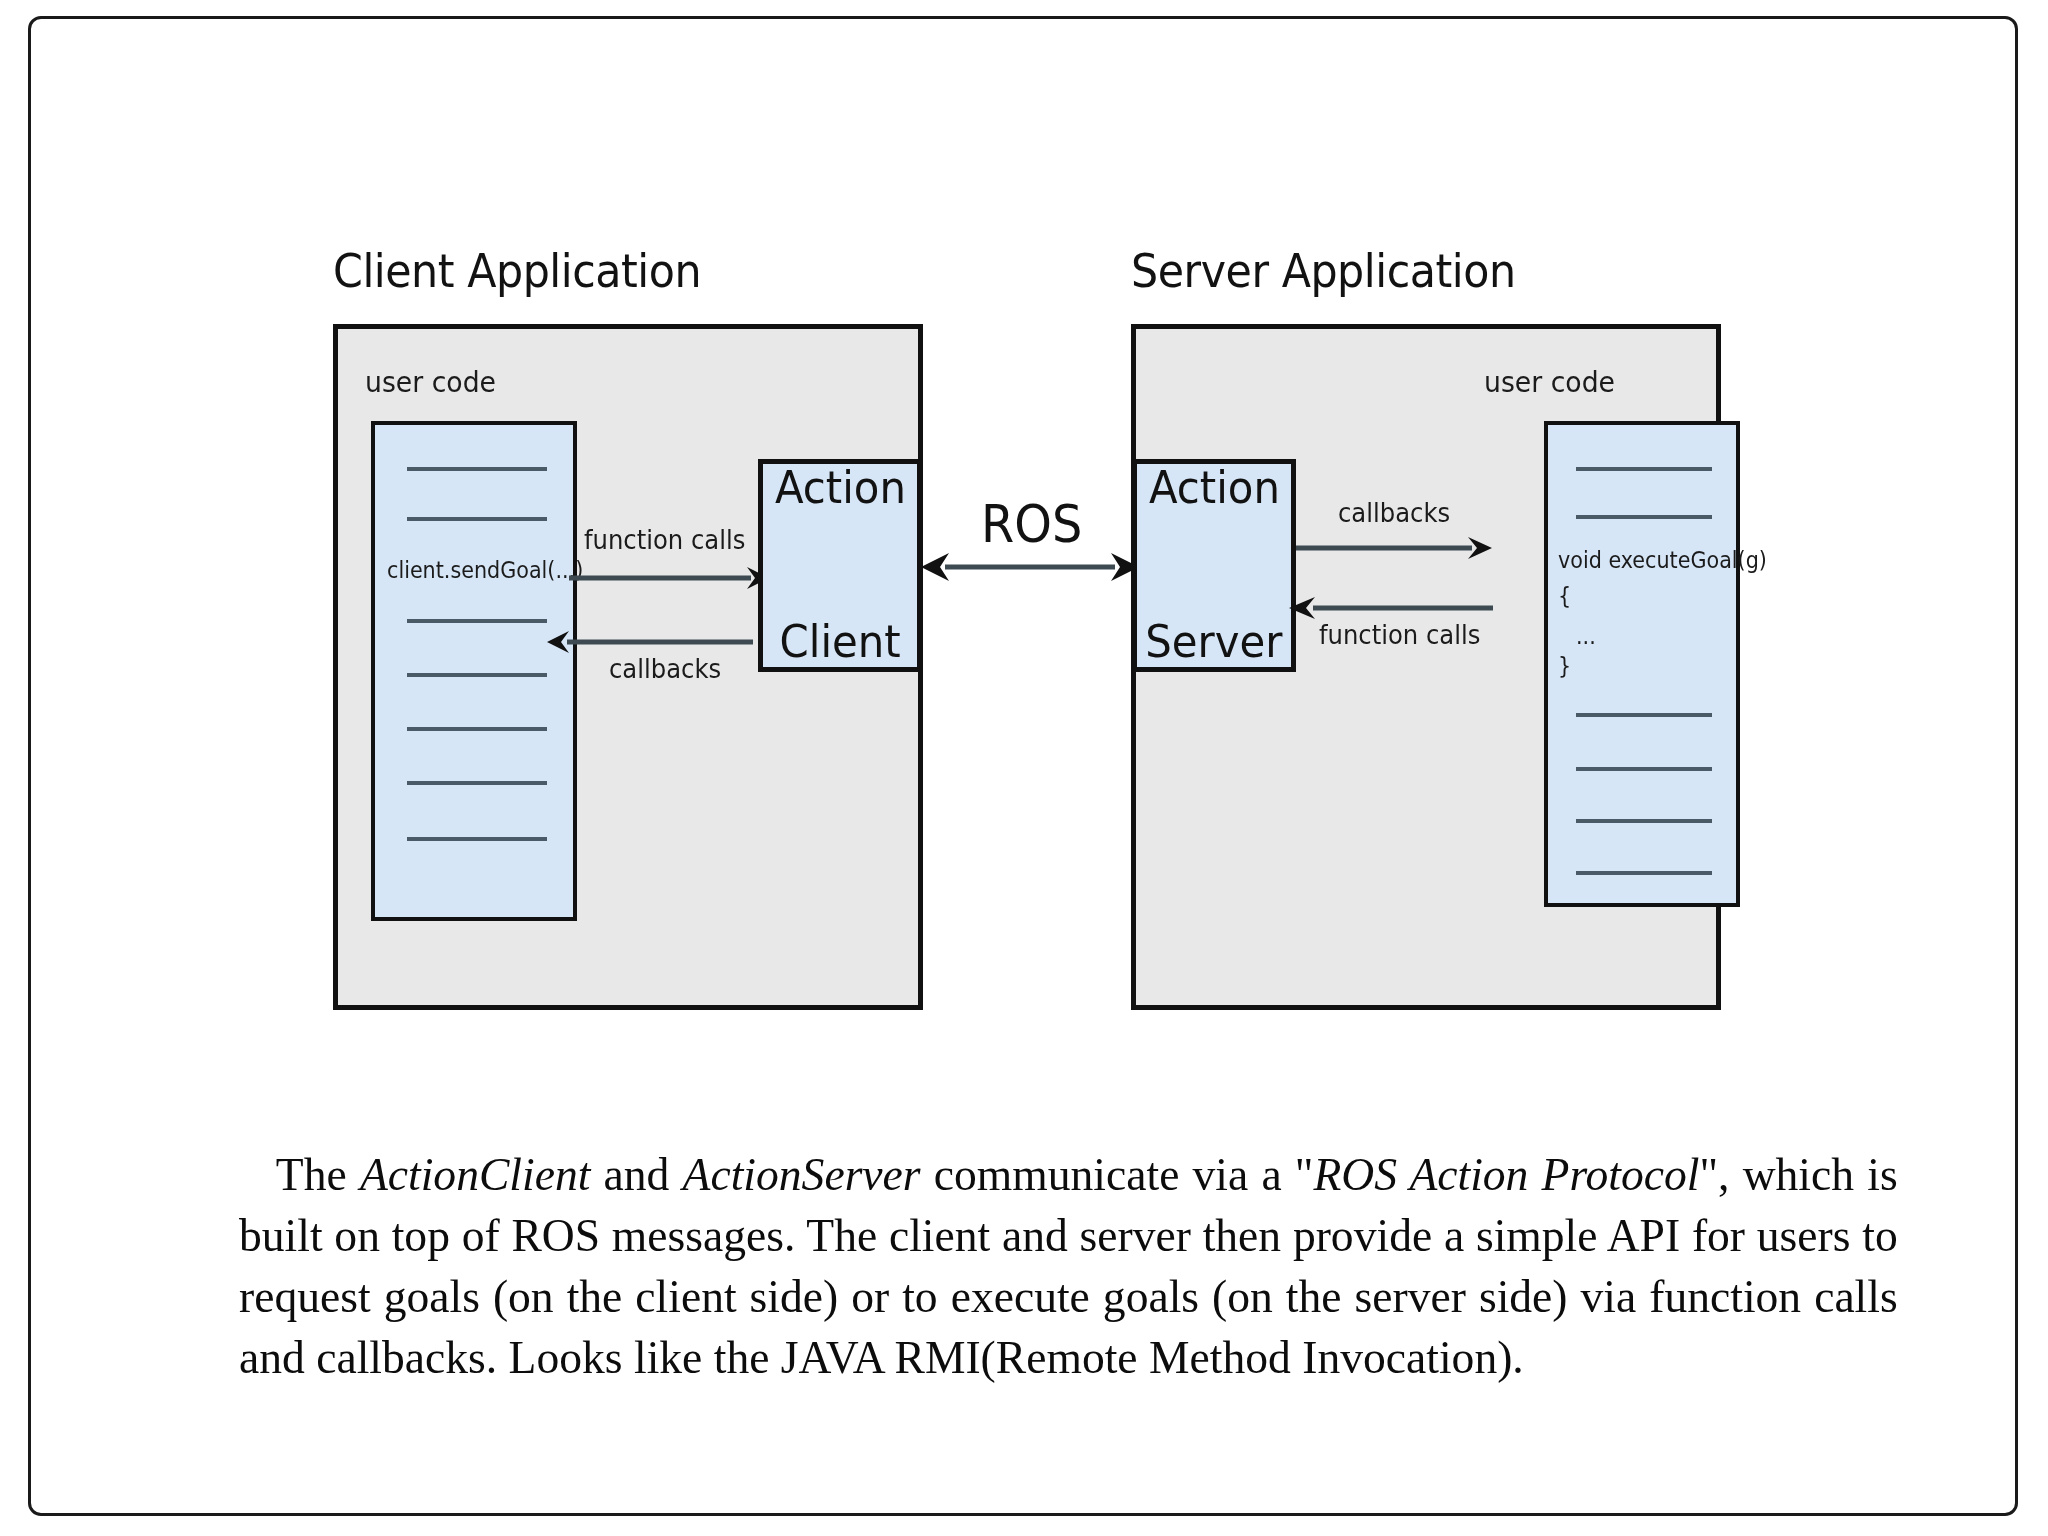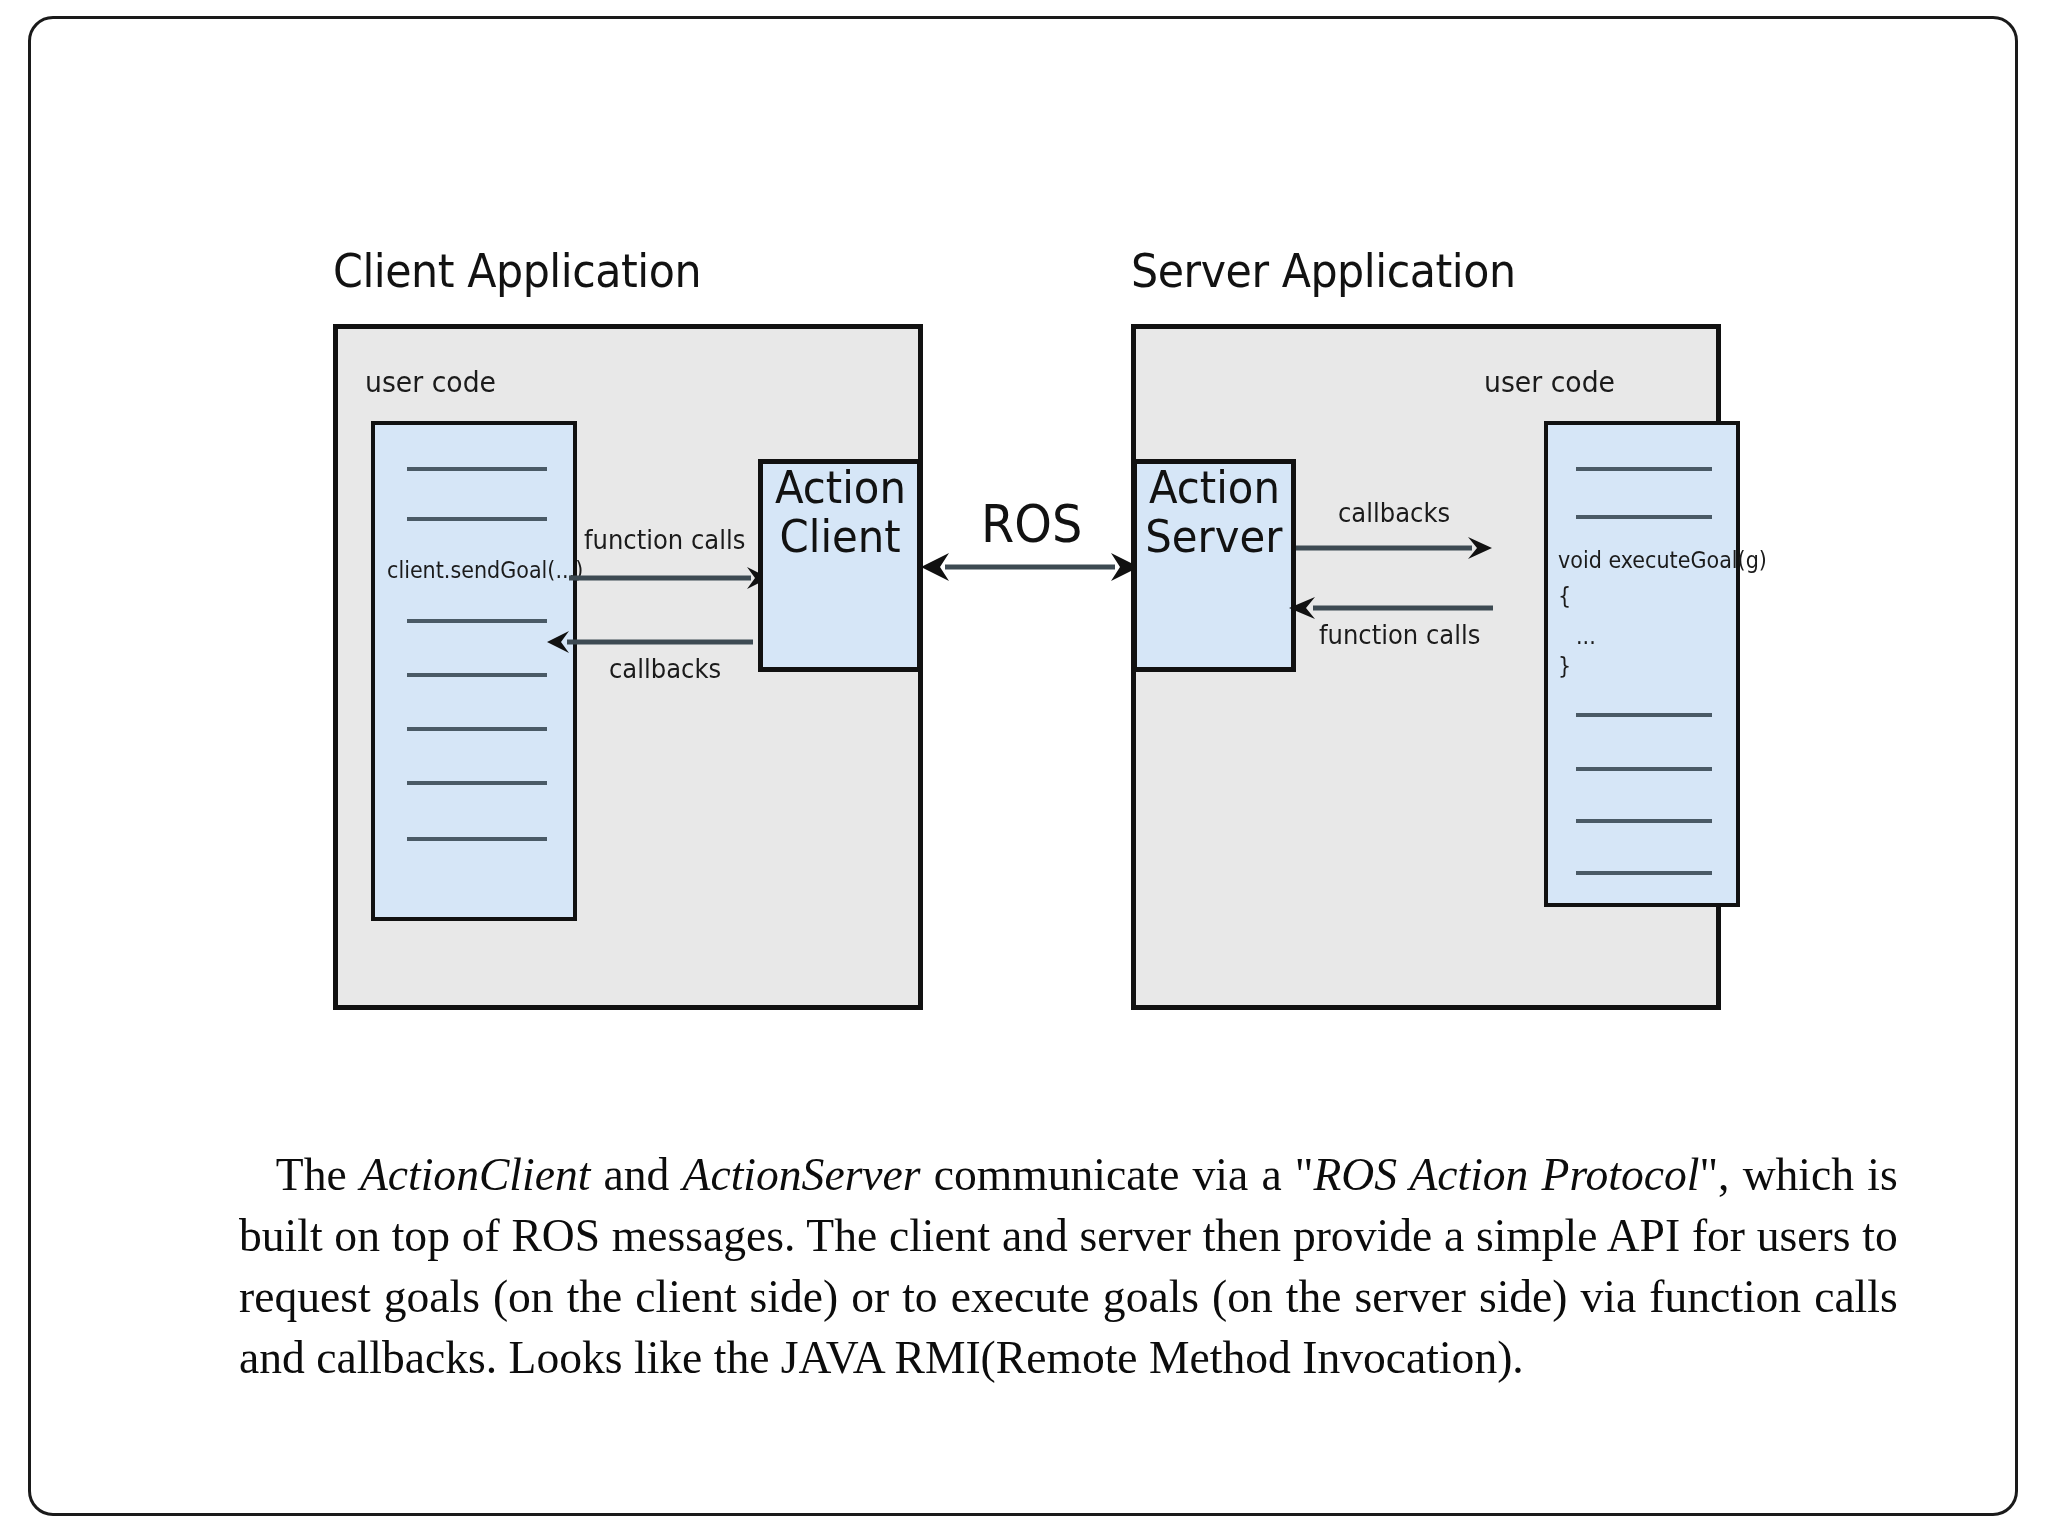--- a/index.html
+++ b/index.html
@@ -15,21 +15,21 @@
   }
 
   
   #slide {
     position: absolute;
     left: 28px;
     top: 16px;
     width: 1990px;
     height: 1500px;
     border: 3px solid #1a1a1a;
-    border-radius: 25px;
+    border-radius: 13px;
     box-sizing: border-box;
     background: #ffffff;
   }
 
   
   #diagram {
     position: absolute;
     left: 0;
     top: 0;
     width: 2048px;
@@ -89,21 +89,21 @@
   }
 
   .node-box {
     position: absolute;
     background: #d6e6f7;
     border: 5px solid #111111;
     box-sizing: border-box;
     display: flex;
     flex-direction: column;
     align-items: center;
-    justify-content: flex-start;
+    justify-content: space-between;
   }
   .node-box .node-line {
     font-family: "DejaVu Sans", sans-serif;
     font-size: 45px;
     color: #121212;
     line-height: 1.08;
     transform: scaleX(0.93);
   }
 
   .edge-label {

